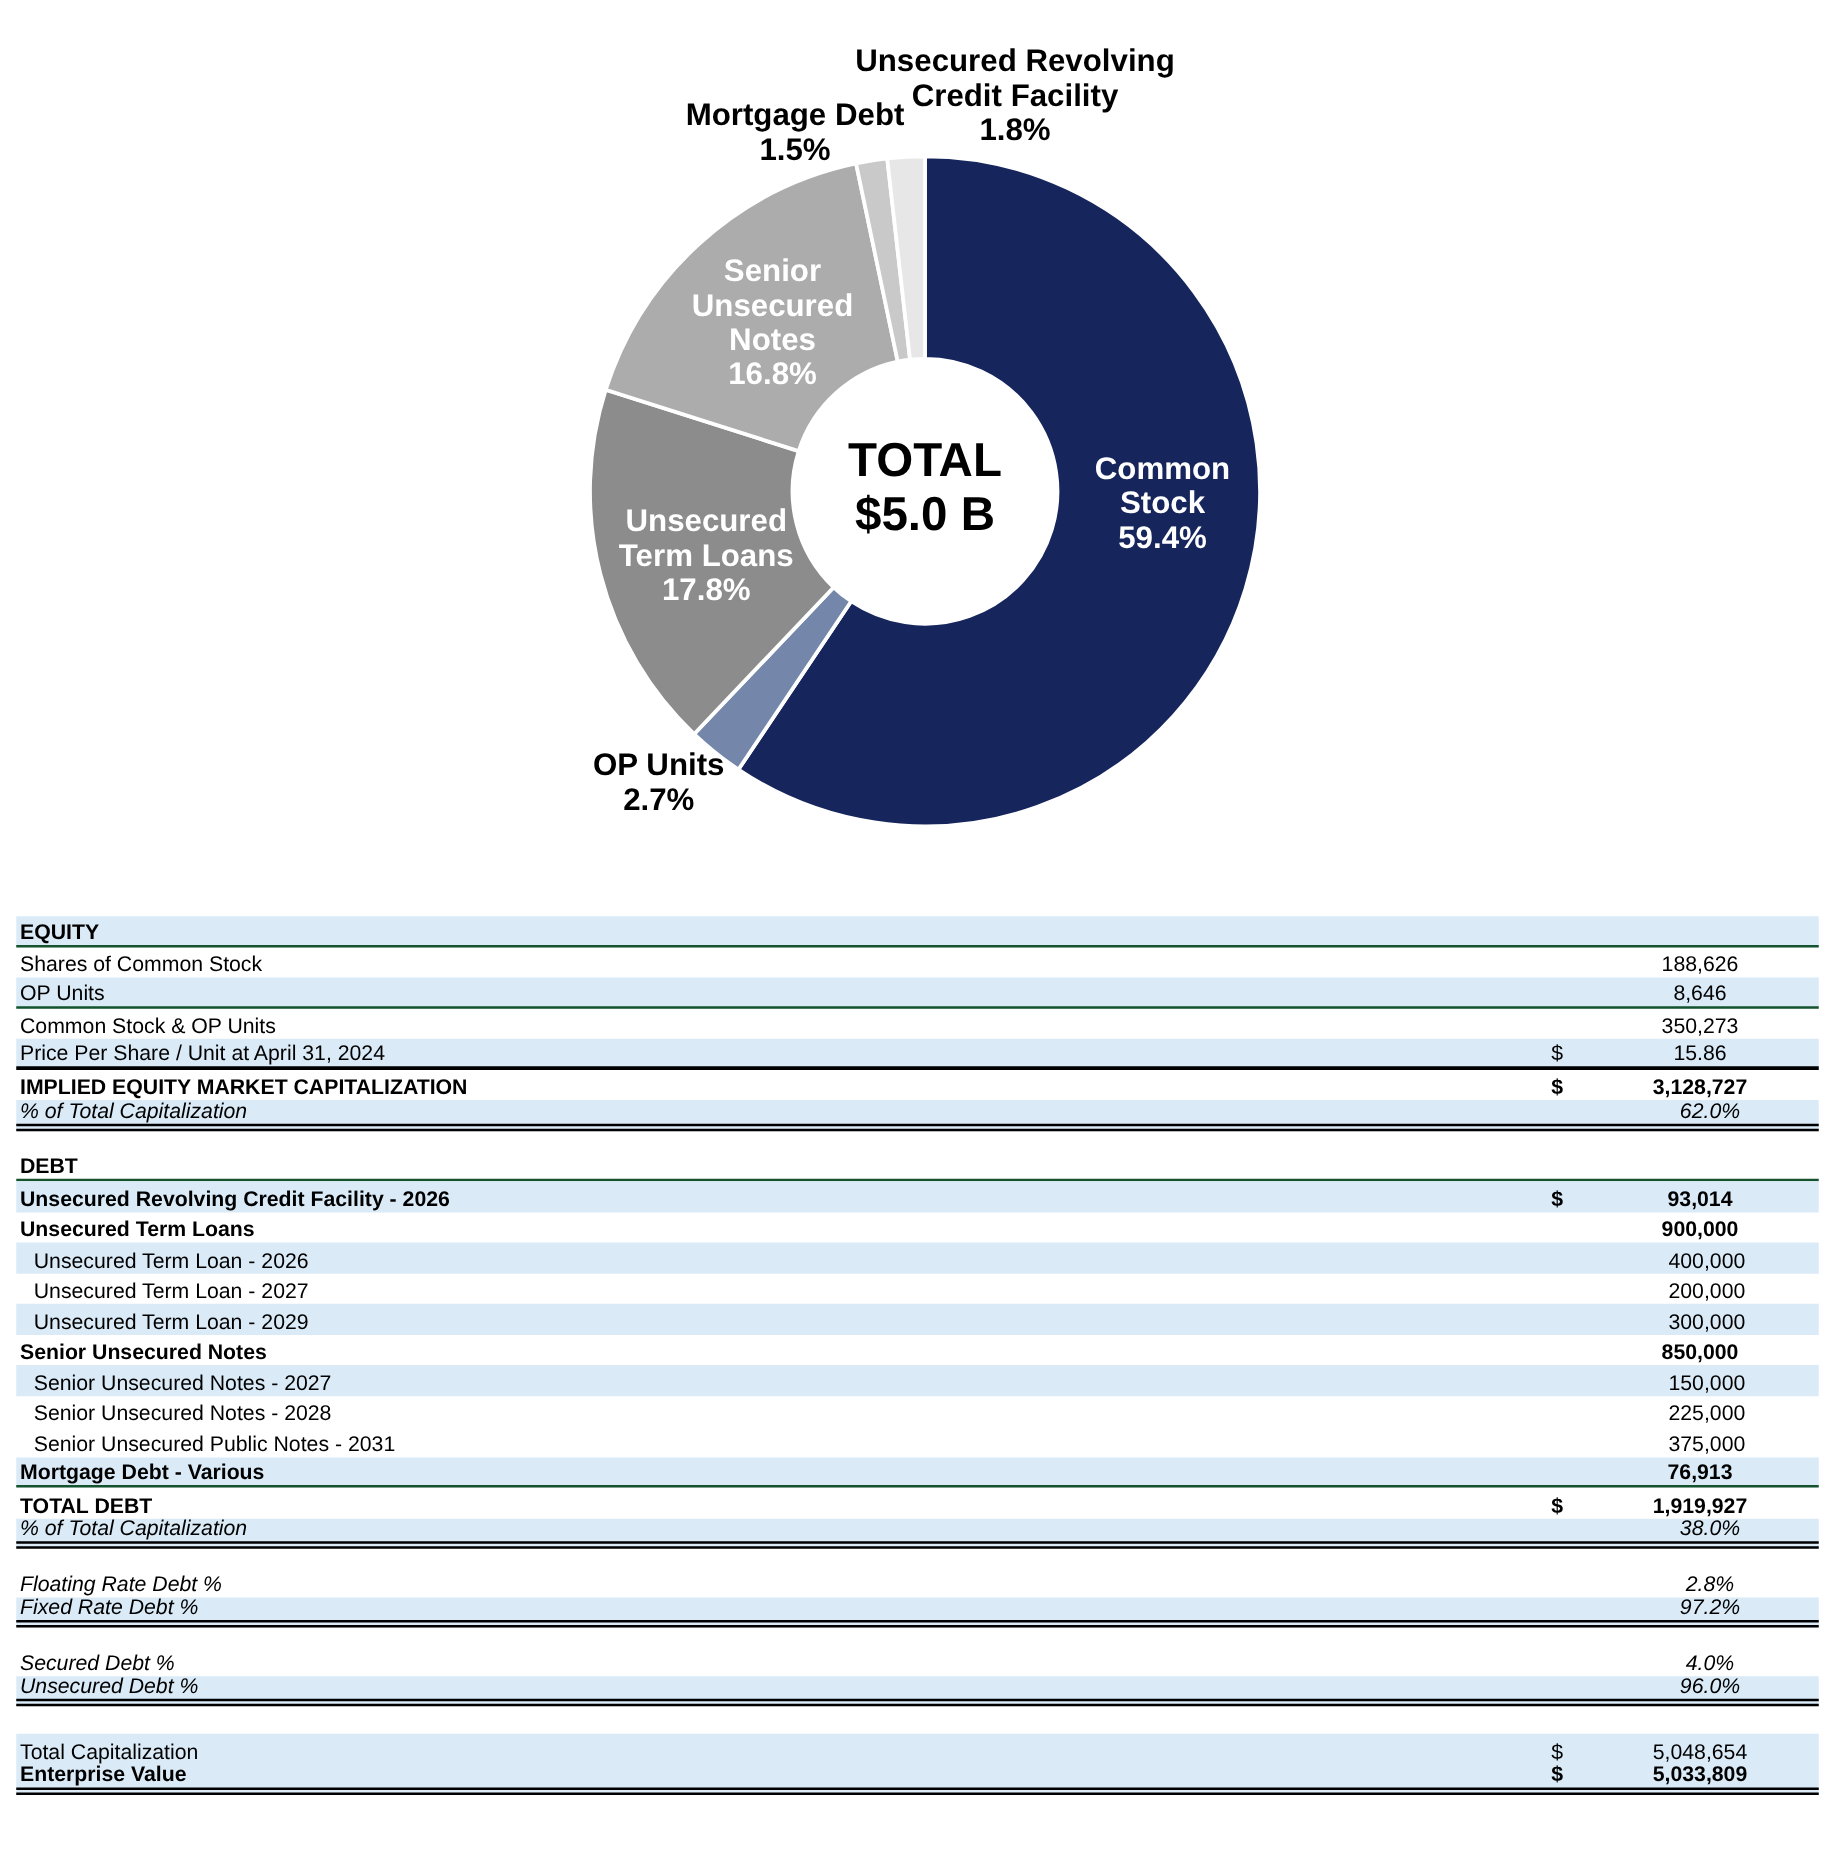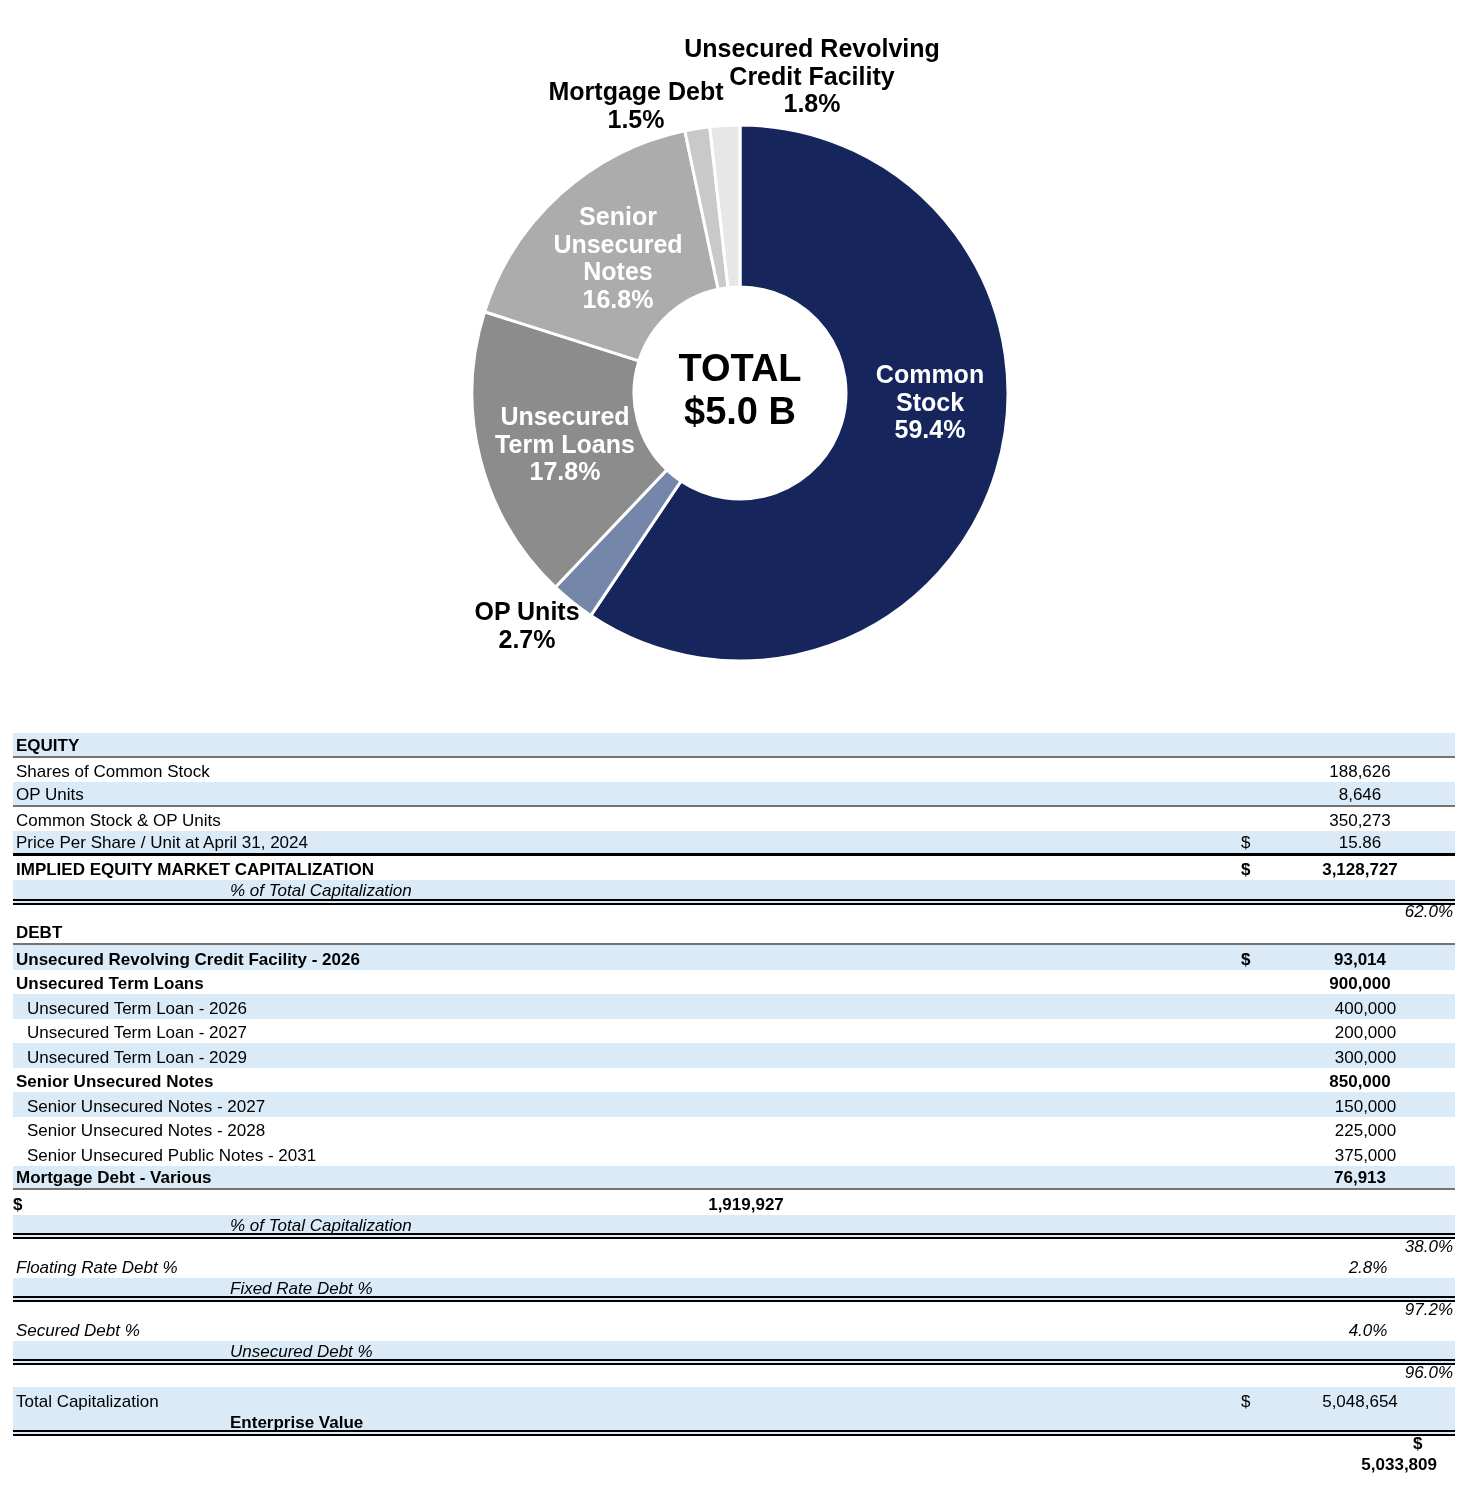--- a/index.html
+++ b/index.html
@@ -3,23 +3,23 @@
 <meta charset="utf-8">
 <style>
   html,body{margin:0;padding:0;background:#ffffff;}
   body{width:1466px;height:1492px;overflow:hidden;
        font-family:"Liberation Sans",sans-serif;color:#000;}
   .chart-wrap{position:relative;width:1466px;height:733px;margin:0;}
   .cap-table{margin-left:13px;width:1442px;}
   .row{display:flex;align-items:flex-end;height:24.5px;box-sizing:border-box;
        font-size:17px;line-height:21px;}
   .row.shaded{background:#DAEBF7;}
-  .row.b-single{border-bottom:2px solid #737373;}
+  .row.b-single{border-bottom:2px solid #14532d;}
   .row.b-thick{border-bottom:3px solid #000;}
-  .row.b-double{border-bottom:6px double #000;flex-direction:column;}
+  .row.b-double{border-bottom:6px double #000;}
   .lab{width:1225px;flex:none;padding-left:3px;white-space:nowrap;overflow:hidden;}
   .lab.indent{padding-left:14px;}
   .dol{width:42px;flex:none;}
   .val{flex:1;text-align:center;padding-right:18px;white-space:nowrap;}
   .val.pct{padding-right:2px;font-style:italic;}
   .val.paren{padding-right:9px;}
   .bold{font-weight:bold;}
   .italic{font-style:italic;}
   .spacer{width:100%;}
   svg text{font-family:"Liberation Sans",sans-serif;}
@@ -132,20 +132,21 @@
         <div class="lab indent">Senior Unsecured Public Notes - 2031</div>
         <div class="dol"></div>
         <div class="val">375,000</div>
       </div>
       <div class="row shaded b-single">
         <div class="lab bold">Mortgage Debt - Various</div>
         <div class="dol bold"></div>
         <div class="val bold">76,913</div>
       </div>
       <div class="row">
+        <div class="lab bold">TOTAL DEBT</div>
         <div class="dol bold">$</div>
         <div class="val bold">1,919,927</div>
       </div>
       <div class="row shaded b-double">
         <div class="lab italic">% of Total Capitalization</div>
         <div class="dol"></div>
         <div class="val italic pct">38.0%</div>
       </div>
       <div class="spacer" style="height: 14px;"></div>
       <div class="row">

